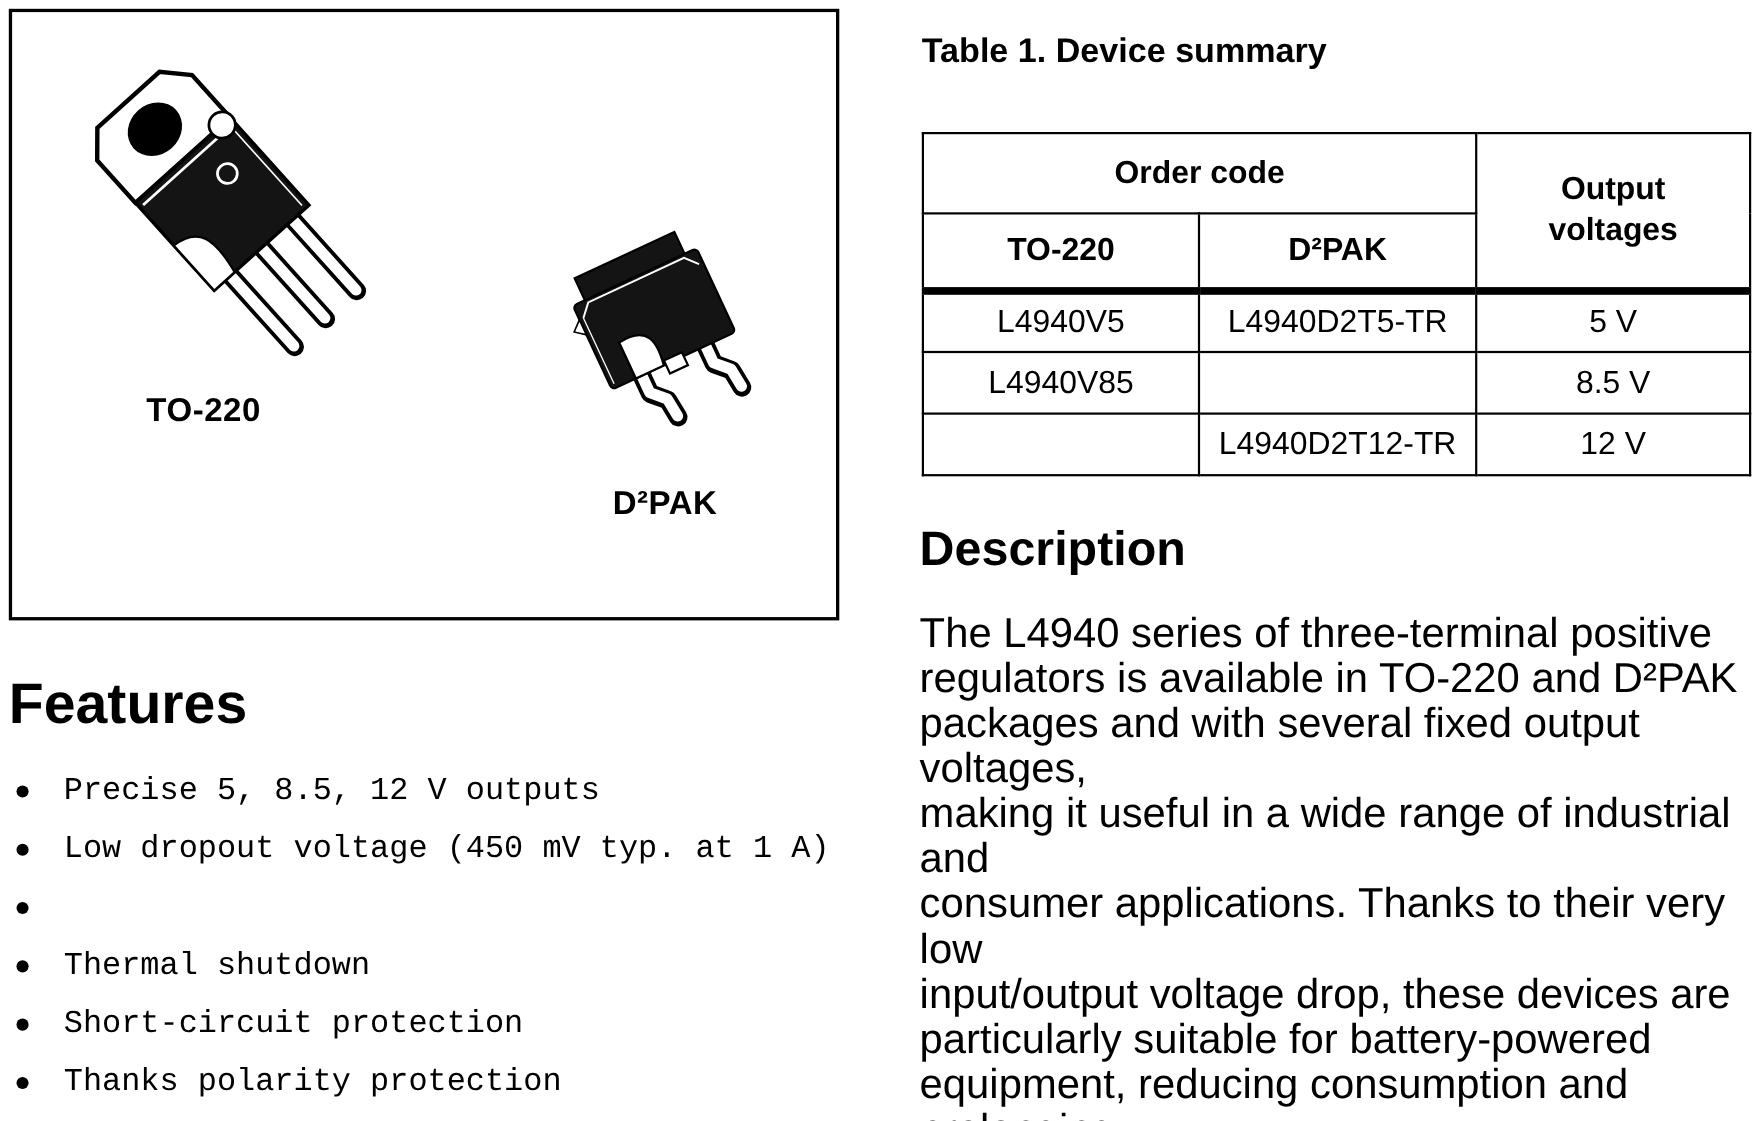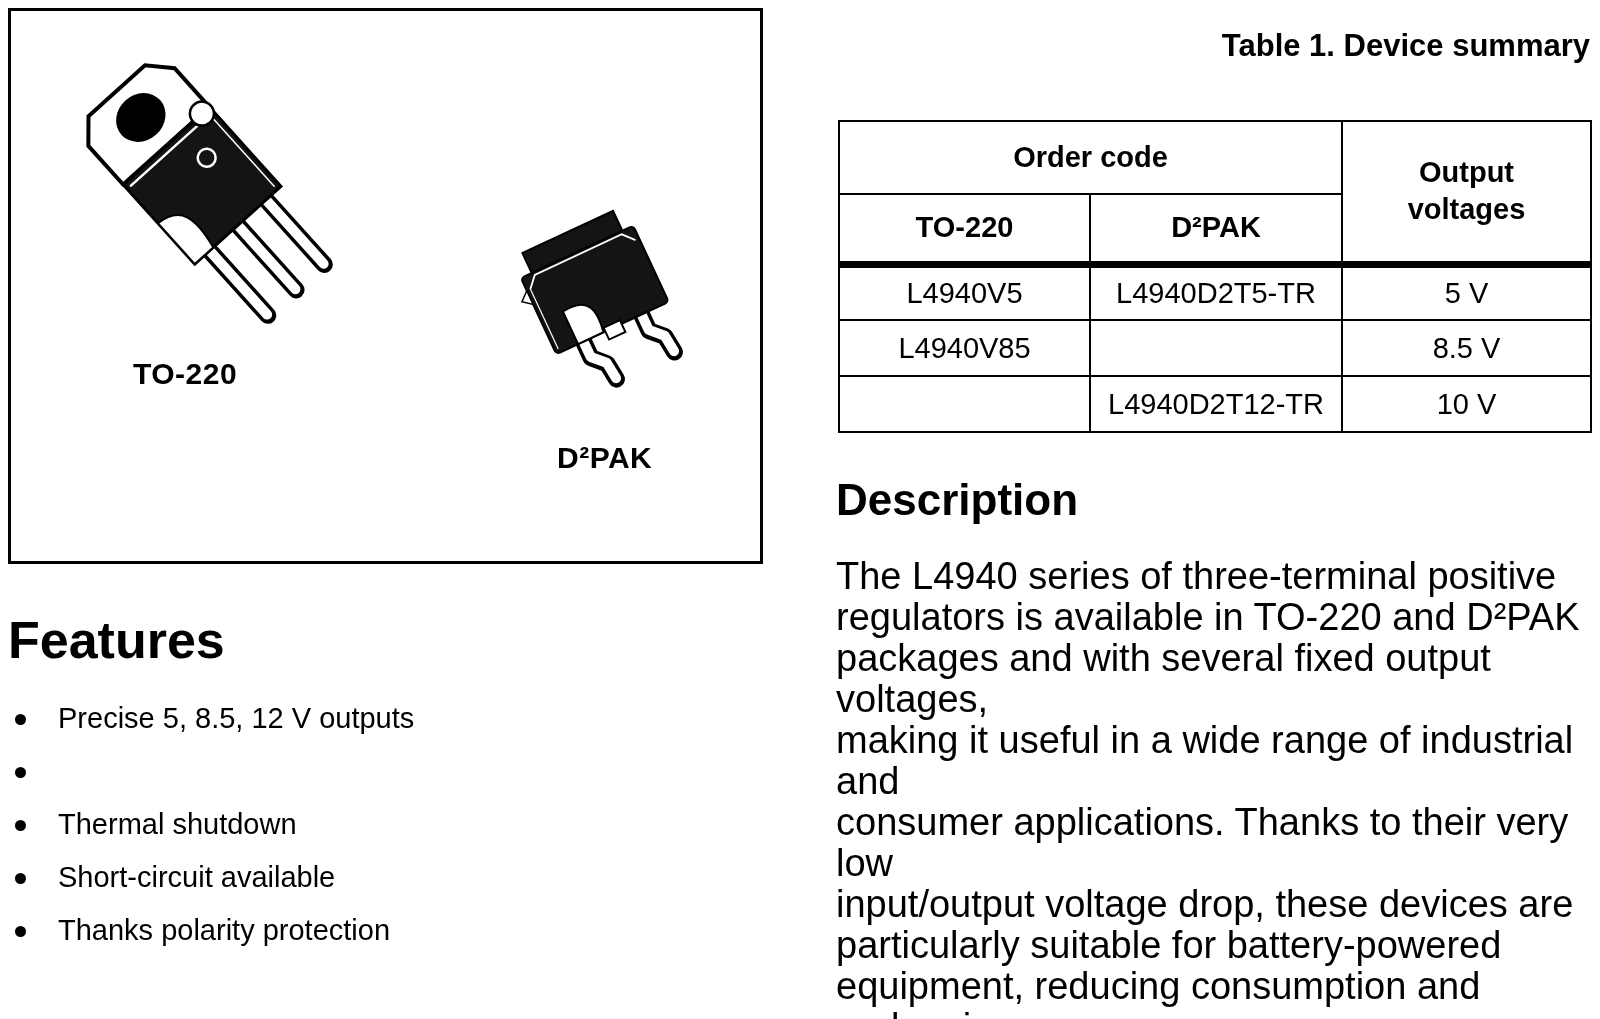--- a/index.html
+++ b/index.html
@@ -41,33 +41,34 @@
     list-style: none;
     width: 740px;
   }
   .features-list li {
     position: relative;
     height: 53px;
     display: flex; align-items: center;
     padding-left: 50px;
     font-size: 29px;
     white-space: nowrap;
+    font-family: Liberation Mono, monospace;
   }
   .bullet-dot {
     position: absolute; left: 7px; top: 50%;
     width: 11px; height: 11px;
     margin-top: -5px;
     border-radius: 50%;
     background: #000;
   }
 
   
   .table-title {
     left: 838px; top: 28px; width: 752px;
-    text-align: right;
+    text-align: left;
     font-size: 31px; font-weight: bold;
     white-space: nowrap;
   }
   table.device-table {
     position: absolute;
     left: 838px; top: 73px;
     width: 752px;
     border-collapse: collapse;
     table-layout: fixed;
     margin-top: 47px;
@@ -191,21 +192,21 @@
       <td>5 V</td>
     </tr>
     <tr>
       <td>L4940V85</td>
       <td></td>
       <td>8.5 V</td>
     </tr>
     <tr>
       <td></td>
       <td>L4940D2T12-TR</td>
-      <td>10 V</td>
+      <td>12 V</td>
     </tr>
   </tbody>
 </table>
 
 <div class="abs description-heading">Description</div>
 <div class="abs description-text">The L4940 series of three-terminal positive
 regulators is available in TO-220 and D²PAK
 packages and with several fixed output voltages,
 making it useful in a wide range of industrial and
 consumer applications. Thanks to their very low
@@ -217,32 +218,36 @@
 and safe area protection.</div>
 
 <div class="abs features-heading">Features</div>
 <ul class="abs features-list">
 
     <li>
       <span class="bullet-dot"></span>
       <span>Precise 5, 8.5, 12 V outputs</span>
     </li>
 
+    <li>
+      <span class="bullet-dot"></span>
+      <span>Low dropout voltage (450 mV typ. at 1 A)</span>
+    </li>
 
     <li>
       <span class="bullet-dot"></span>
     </li>
 
     <li>
       <span class="bullet-dot"></span>
       <span>Thermal shutdown</span>
     </li>
 
     <li>
       <span class="bullet-dot"></span>
-      <span>Short-circuit available</span>
+      <span>Short-circuit protection</span>
     </li>
 
     <li>
       <span class="bullet-dot"></span>
       <span>Thanks polarity protection</span>
     </li>
   </ul>
 
 </body></html>

